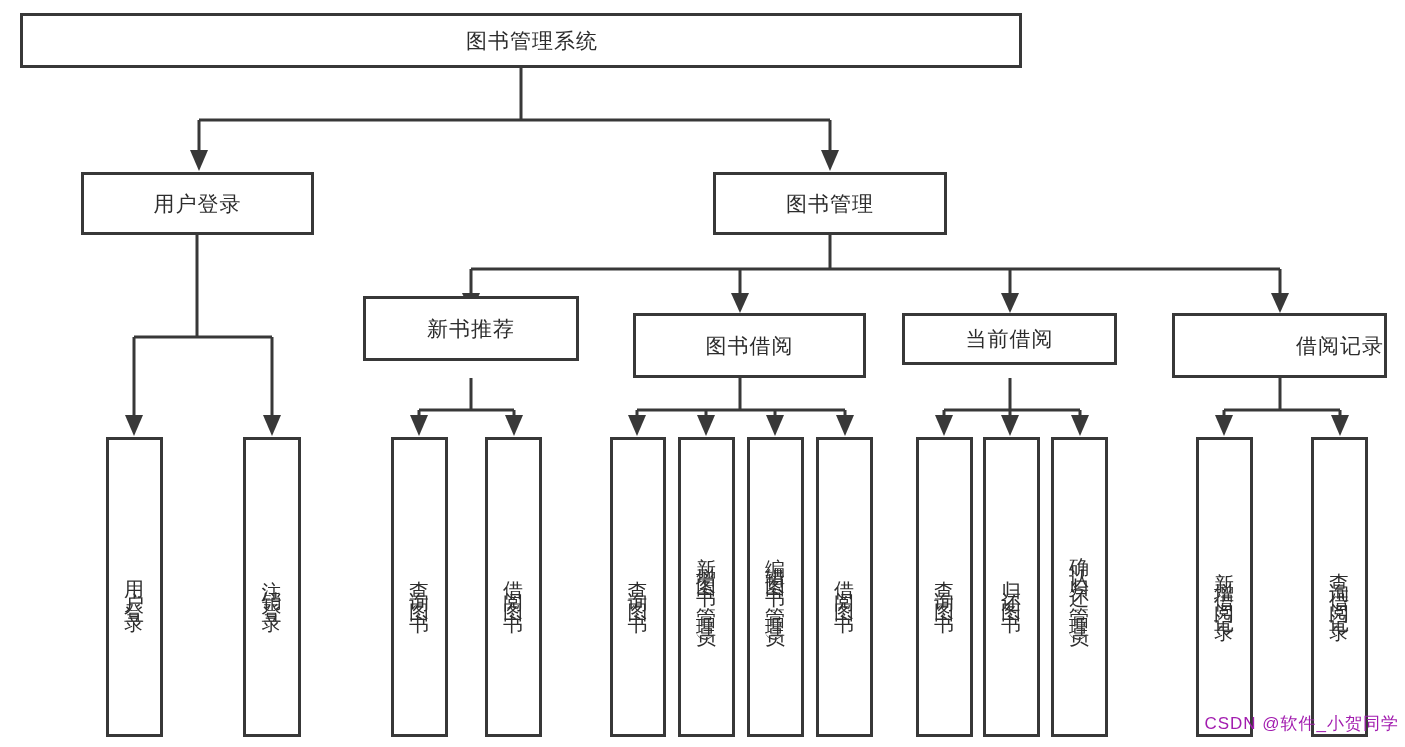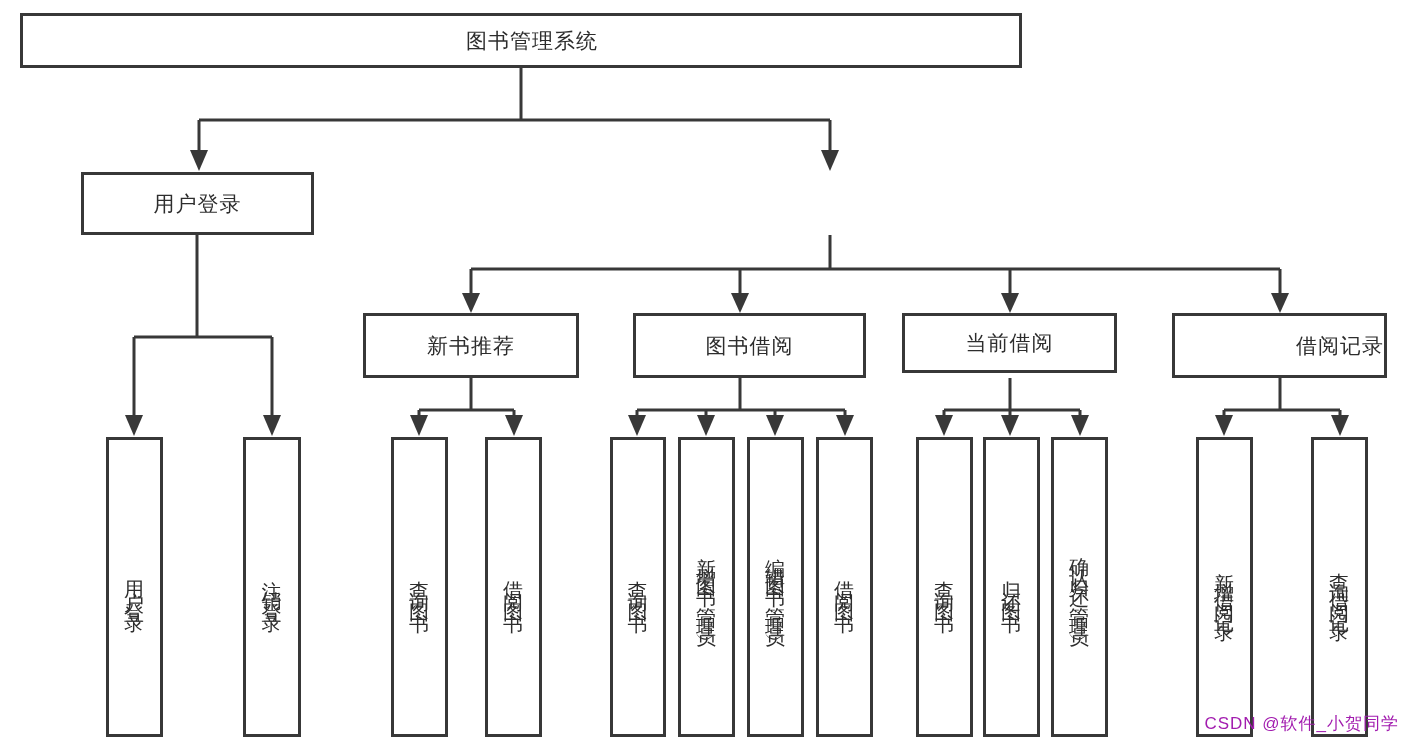--- a/index.html
+++ b/index.html
@@ -35,23 +35,23 @@
   .watermark{
     position:absolute;top:712px;right:6px;z-index:5;
     font-size:17px;color:#a21caf;letter-spacing:1px;
     pointer-events:none;
   }
 
   
   #n-root{left:20px;top:13px;width:1002px;height:55px;padding-left:22px;}
   #n-user-login{left:81px;top:172px;width:233px;height:63px;}
   #n-book-mgmt{left:713px;top:172px;width:234px;height:63px;}
-  #n-recommend{left:363px;top:313px;width:216px;height:65px;}
+  #n-recommend{left:363px;top:296px;width:216px;height:65px;}
   #n-borrowing{left:633px;top:313px;width:233px;height:65px;}
-  #n-current{left:902px;top:313px;width:215px;height:60px;}
+  #n-current{left:902px;top:313px;width:215px;height:52px;}
   #n-records{left:1172px;top:313px;width:215px;height:65px;justify-content:flex-end;}
 
   #l0{left:106px;top:437px;width:57px;height:300px;}
   #l1{left:243px;top:437px;width:58px;height:300px;}
   #l2{left:391px;top:437px;width:57px;height:300px;}
   #l3{left:485px;top:437px;width:57px;height:300px;}
   #l4{left:610px;top:437px;width:56px;height:300px;}
   #l5{left:678px;top:437px;width:57px;height:300px;}
   #l6{left:747px;top:437px;width:57px;height:300px;}
   #l7{left:816px;top:437px;width:57px;height:300px;}
@@ -97,20 +97,23 @@
     </g>
   </svg>
 
   <div id="n-root" class="hbox">
     <span>图书管理系统</span>
   </div>
 
   <div id="n-user-login" class="hbox">
     <span>用户登录</span>
   </div>
+  <div id="n-book-mgmt" class="hbox">
+    <span>图书管理</span>
+  </div>
 
   <div id="n-recommend" class="hbox">
     <span>新书推荐</span>
   </div>
   <div id="n-borrowing" class="hbox">
     <span>图书借阅</span>
   </div>
   <div id="n-current" class="hbox">
     <span>当前借阅</span>
   </div>

